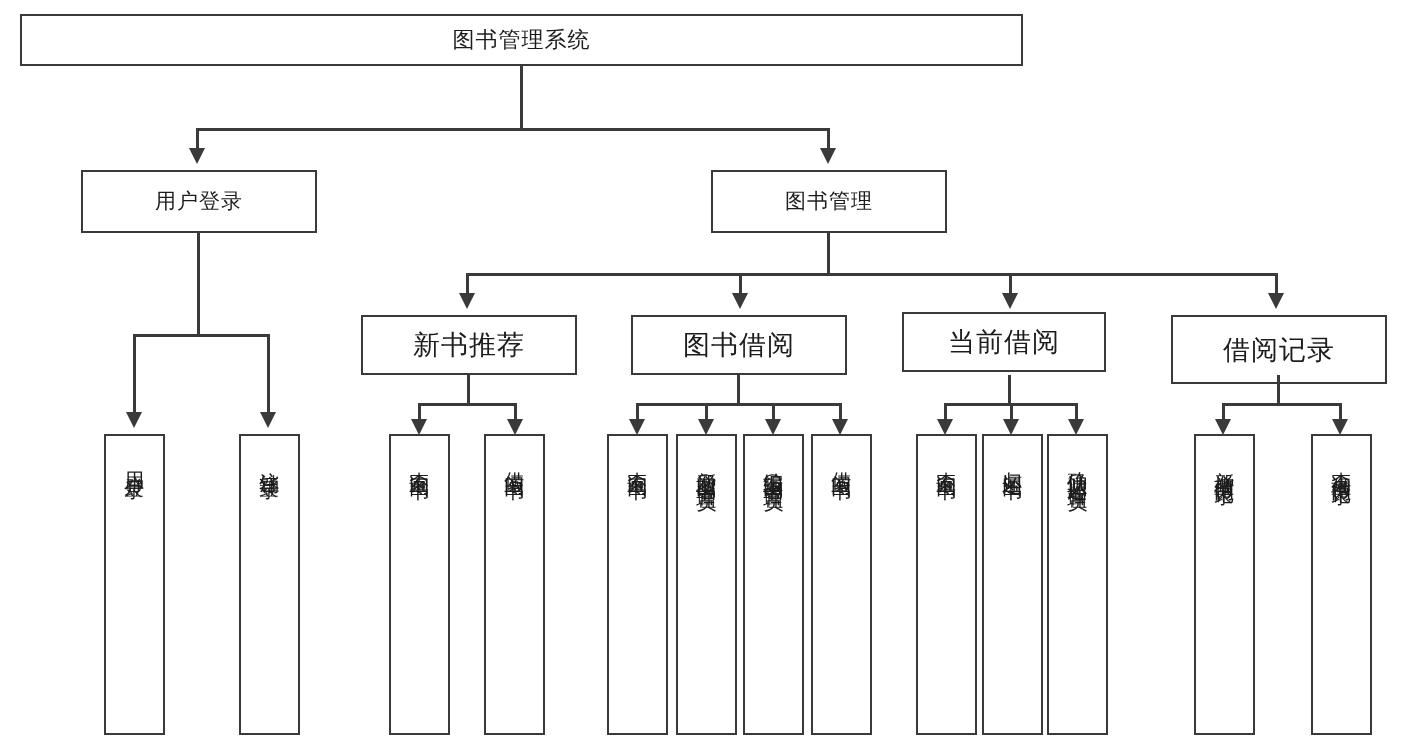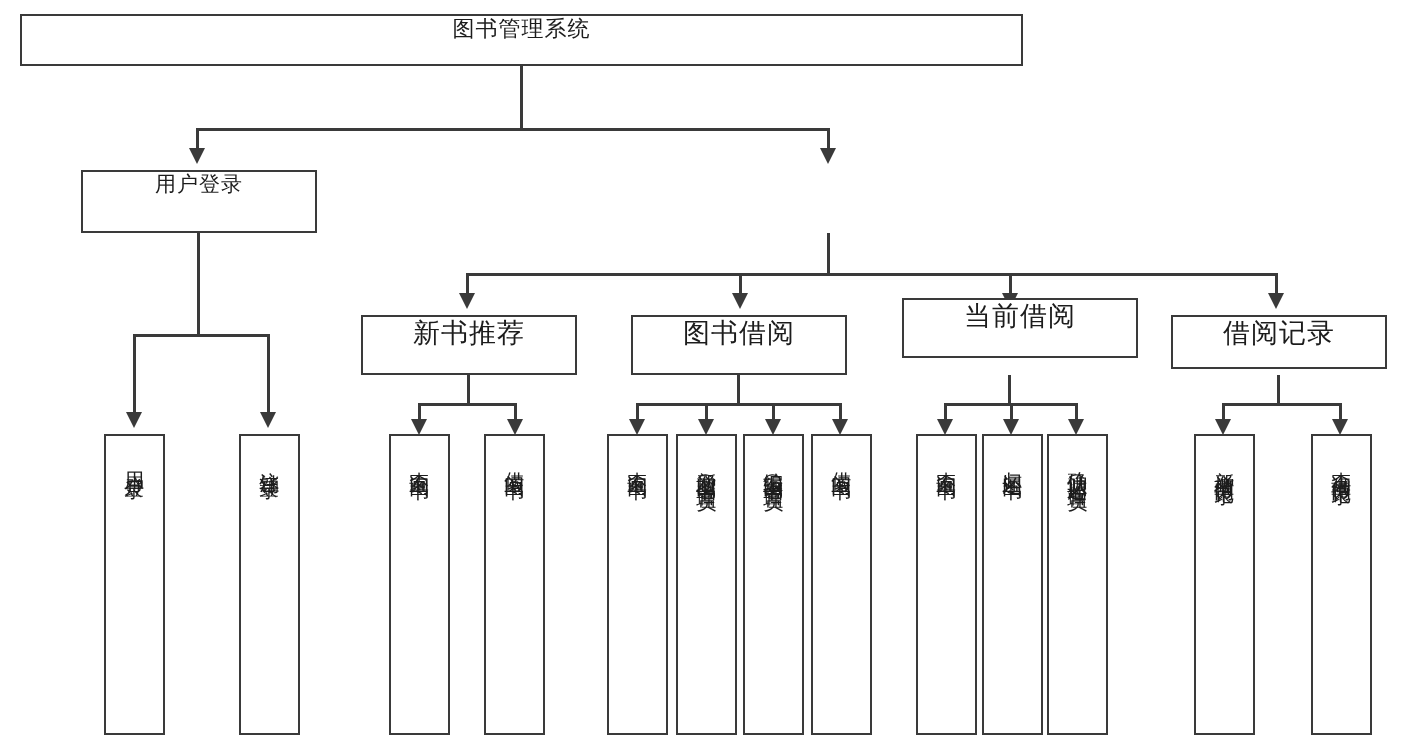--- a/index.html
+++ b/index.html
@@ -15,21 +15,21 @@
     background:#ffffff;
     overflow:hidden;
   }
   
   .node{
     position:absolute;
     box-sizing:border-box;
     background:#ffffff;
     border:2px solid #3a3a3a;
     display:flex;
-    align-items:flex-start;
+    align-items:center;
     justify-content:center;
     text-align:center;
     color:#1c1c1c;
   }
   .node .label{
     display:block;
     line-height:1.18;
     letter-spacing:1px;
   }
   .node.root   .label{ font-size:22px; }
@@ -93,20 +93,23 @@
 
   <div class="vline" style="left:196px; top:128px; width:3px; height:22px;"></div>
   <div class="arrow" style="left:189px; top:148px;"></div>
   <div class="vline" style="left:827px; top:128px; width:3px; height:22px;"></div>
   <div class="arrow" style="left:820px; top:148px;"></div>
 
   <div class="node lvl2" style="left:81px; top:170px; width:236px; height:63px;">
     <span class="label">用户登录</span>
   </div>
 
+  <div class="node lvl2" style="left:711px; top:170px; width:236px; height:63px;">
+    <span class="label">图书管理</span>
+  </div>
 
   <div class="vline" style="left:197px; top:233px; width:3px; height:103px;"></div>
   <div class="hline" style="left:133px; top:334px; width:137px; height:3px;"></div>
   <div class="vline" style="left:133px; top:334px; width:3px; height:80px;"></div>
   <div class="arrow" style="left:126px; top:412px;"></div>
   <div class="vline" style="left:267px; top:334px; width:3px; height:80px;"></div>
   <div class="arrow" style="left:260px; top:412px;"></div>
 
   <div class="vline" style="left:827px; top:233px; width:3px; height:42px;"></div>
   <div class="hline" style="left:466px; top:273px; width:812px; height:3px;"></div>
@@ -118,24 +121,24 @@
   <div class="arrow" style="left:1002px; top:293px;"></div>
   <div class="vline" style="left:1275px; top:273px; width:3px; height:22px;"></div>
   <div class="arrow" style="left:1268px; top:293px;"></div>
 
   <div class="node lvl3" style="left:361px; top:315px; width:216px; height:60px;">
     <span class="label">新书推荐</span>
   </div>
   <div class="node lvl3" style="left:631px; top:315px; width:216px; height:60px;">
     <span class="label">图书借阅</span>
   </div>
-  <div class="node lvl3" style="left:902px; top:298px; width:236px; height:60px;">
+  <div class="node lvl3" style="left:902px; top:312px; width:204px; height:60px;">
     <span class="label">当前借阅</span>
   </div>
-  <div class="node lvl3" style="left:1171px; top:315px; width:216px; height:54px;">
+  <div class="node lvl3" style="left:1171px; top:315px; width:216px; height:69px;">
     <span class="label">借阅记录</span>
   </div>
 
   <div class="vline" style="left:467px; top:375px; width:3px; height:30px;"></div>
   <div class="hline" style="left:418px; top:403px; width:99px; height:3px;"></div>
   <div class="vline" style="left:418px; top:403px; width:3px; height:20px;"></div>
   <div class="arrow" style="left:411px; top:419px;"></div>
   <div class="vline" style="left:514px; top:403px; width:3px; height:20px;"></div>
   <div class="arrow" style="left:507px; top:419px;"></div>
 

